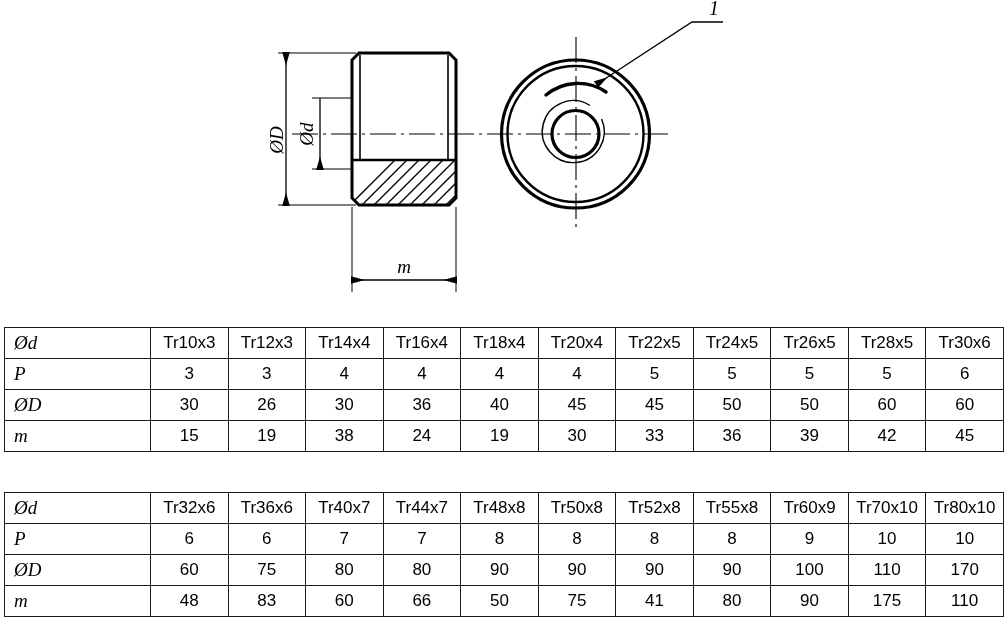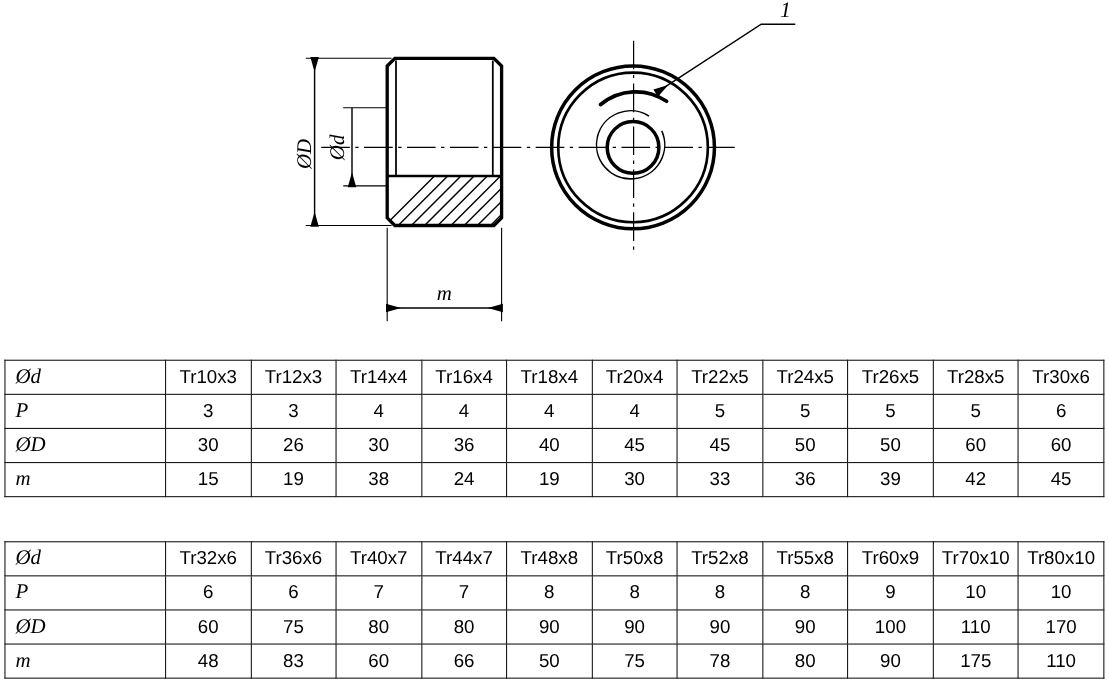--- a/index.html
+++ b/index.html
@@ -284,21 +284,21 @@
         <td>170</td>
       </tr>
       <tr>
         <td class="row-head">m</td>
         <td>48</td>
         <td>83</td>
         <td>60</td>
         <td>66</td>
         <td>50</td>
         <td>75</td>
-        <td>78</td>
+        <td>41</td>
         <td>80</td>
         <td>90</td>
         <td>175</td>
         <td>110</td>
       </tr>
     </tbody>
   </table>
 
 </div>
 

